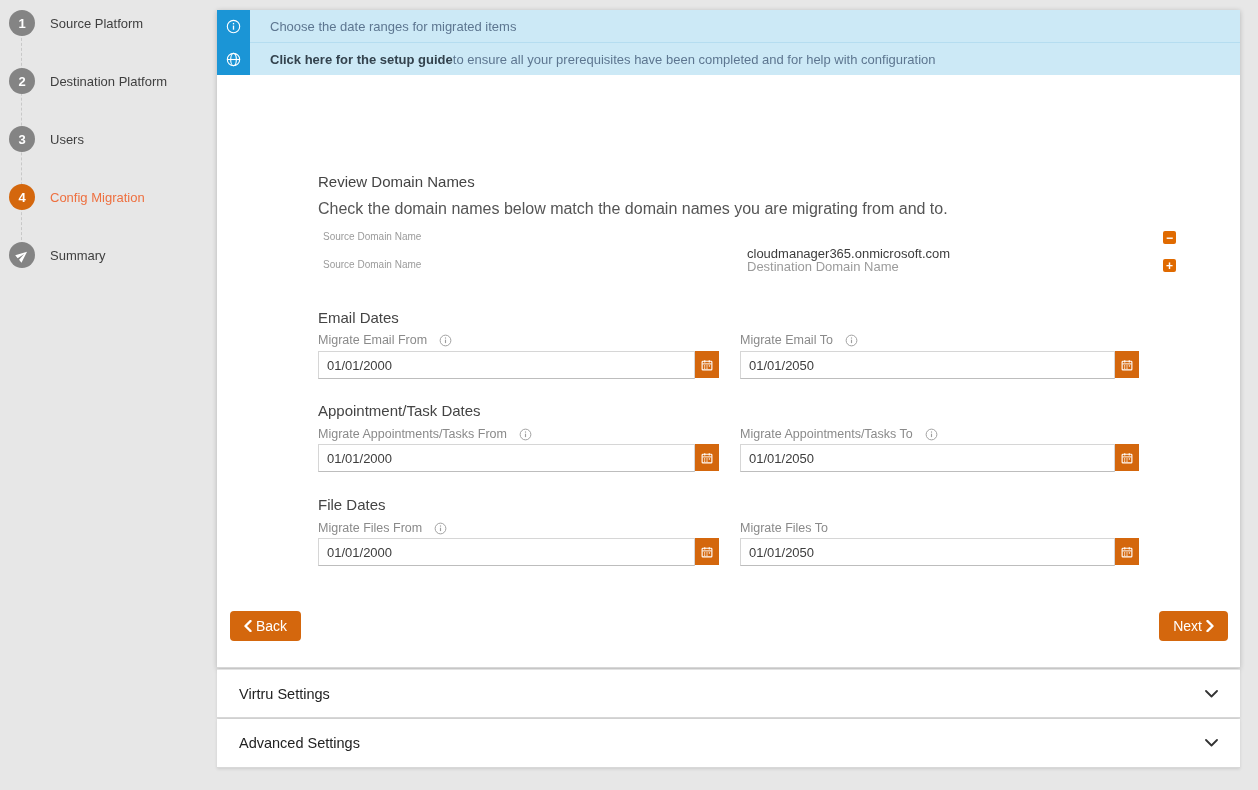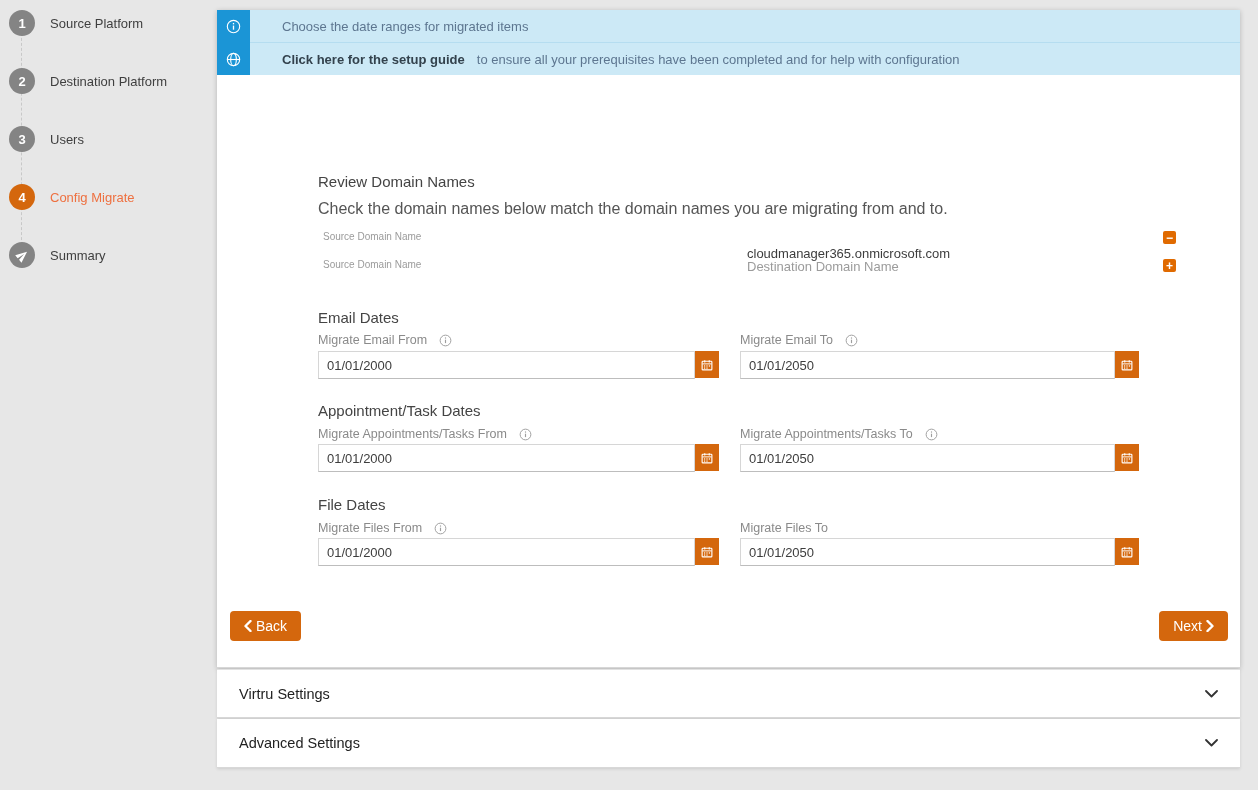--- a/index.html
+++ b/index.html
@@ -41,26 +41,26 @@
   }
   .panel-header h1 { color:#fff; font-size:23px; font-weight:bold; letter-spacing:.2px; }
 
   .notice { display:flex; }
   .notice-icon {
     width:33px; background:#1b95d6; display:flex; align-items:center; justify-content:center;
     flex:0 0 33px;
   }
   .notice-body {
     flex:1; background:#cce9f6; display:flex; align-items:center;
-    padding-left:32px; font-size:13px; color:#5d7690;
+    padding-left:20px; font-size:13px; color:#5d7690;
   }
   .notice-1 { height:33px; }
   .notice-1 .notice-body { border-bottom:1px solid #b5ddf0; }
   .notice-2 { height:32px; }
-  .notice-bold { font-weight:bold; color:#33424d; margin-right:12px; }
+  .notice-bold { font-weight:bold; color:#33424d; margin-right:0; }
 
   
   .content { position:absolute; left:0; top:130px; right:0; bottom:0; }
   .abs { position:absolute; }
   .section-title { font-size:15px; color:#444; }
   .section-desc { font-size:16px; color:#555; }
   .field-label { font-size:12.5px; color:#8a8a8a; display:flex; align-items:center; gap:12px; }
   .domain-label { font-size:10px; color:#9b9b9b; }
   .domain-value { font-size:13px; color:#3d3d3d; }
   .domain-placeholder { font-size:13px; color:#9b9b9b; }
@@ -122,21 +122,21 @@
   <div class="step" style="top:126px;">
     <div class="step-circle">
         <span>3</span>
       </div>
     <div class="step-label">Users</div>
   </div>
   <div class="step active" style="top:184px;">
     <div class="step-circle">
         <span>4</span>
       </div>
-    <div class="step-label">Config Migrate</div>
+    <div class="step-label">Config Migration</div>
   </div>
   <div class="step" style="top:242px;">
     <div class="step-circle">
       <svg width="13" height="13" viewBox="0 0 24 24" style="transform:rotate(-40deg);">
         <path d="M2 21 L23 12 L2 3 L2 10 L16 12 L2 14 Z" fill="#fff"></path>
       </svg>
     </div>
     <div class="step-label">Summary</div>
   </div>
 </nav>

